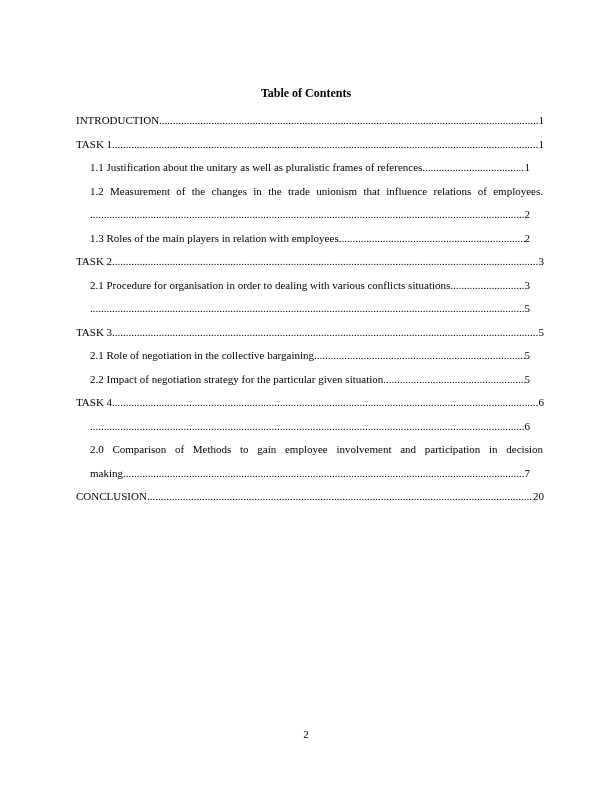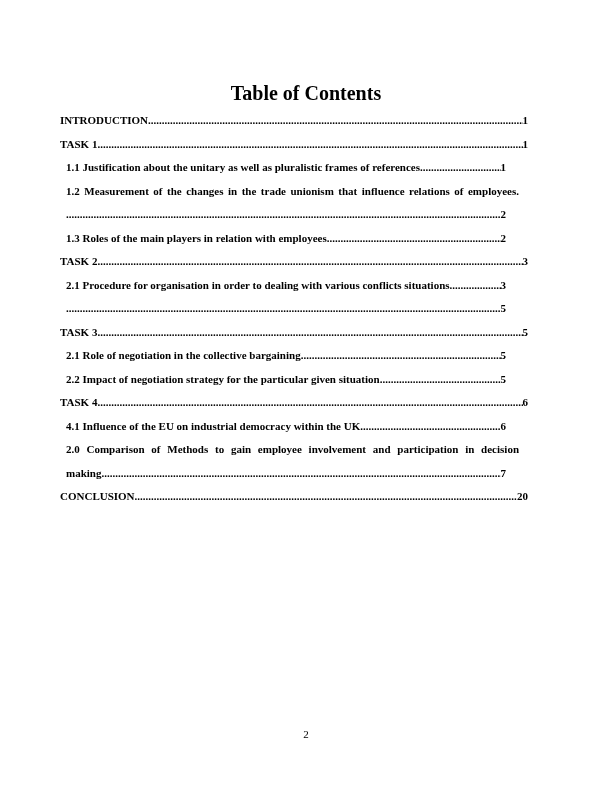--- a/index.html
+++ b/index.html
@@ -1,23 +1,23 @@
 <!DOCTYPE html>
 <html><head>
   <meta charset="utf-8">
   <style>
     html, body { margin: 0; padding: 0; background: #ffffff; }
     body { width: 612px; height: 792px; position: relative; overflow: hidden;
            font-family: "Liberation Serif", serif; color: #000; }
     .page { position: absolute; left: 0; top: 0; width: 612px; height: 792px; background: #fff; }
     .toc-title { position: absolute; left: 0; width: 612px; top: 84px; text-align: center;
-                 font-weight: bold; font-size: 20px; line-height: 18px; }
-    .toc { position: absolute; left: 60px; top: 112px; width: 468px; font-weight: bold; }
+                 font-weight: bold; font-size: 12px; line-height: 18px; }
+    .toc { position: absolute; left: 76px; top: 112px; width: 468px; }
     .entry { position: relative; height: 23.5px; font-size: 11px; line-height: 16px; }
-    .entry.sub { margin-left: 6px; width: 453px; }
+    .entry.sub { margin-left: 14px; width: 453px; }
     .entry.sub .row { width: 440px; }
     .row { display: flex; align-items: baseline; white-space: nowrap; overflow: hidden; width: 468px; }
     .label { flex: 0 0 auto; }
     .leader { flex: 1 1 auto; overflow: hidden; white-space: nowrap; }
     .leader::after { content: "................................................................................................................................................................................................................................................"; }
     .pg { flex: 0 0 auto; }
     .wrap-line { white-space: nowrap; text-align: justify; text-align-last: justify; width: 453px; }
     .entry.two { height: 47px; }
     .entry.two .row { width: 440px; }
     .page-number { position: absolute; left: 0; width: 612px; top: 728px; text-align: center; font-size: 11px; }
@@ -122,21 +122,20 @@
     <div class="entry">
       <div class="row">
           <span class="label">TASK 4</span>
           <span class="leader"></span>
           <span class="pg">6</span>
         </div>
     </div>
 
     <div class="entry sub">
       <div class="row">
-          <span class="label">4.1 Influence of the EU on industrial democracy within the UK</span>
           <span class="leader"></span>
           <span class="pg">6</span>
         </div>
     </div>
 
     <div class="entry sub two">
       <div class="wrap-line" style="height:23.5px;">2.0 Comparison of Methods to gain employee involvement and participation in decision</div>
       <div class="row">
           <span class="label">making</span>
           <span class="leader"></span>

